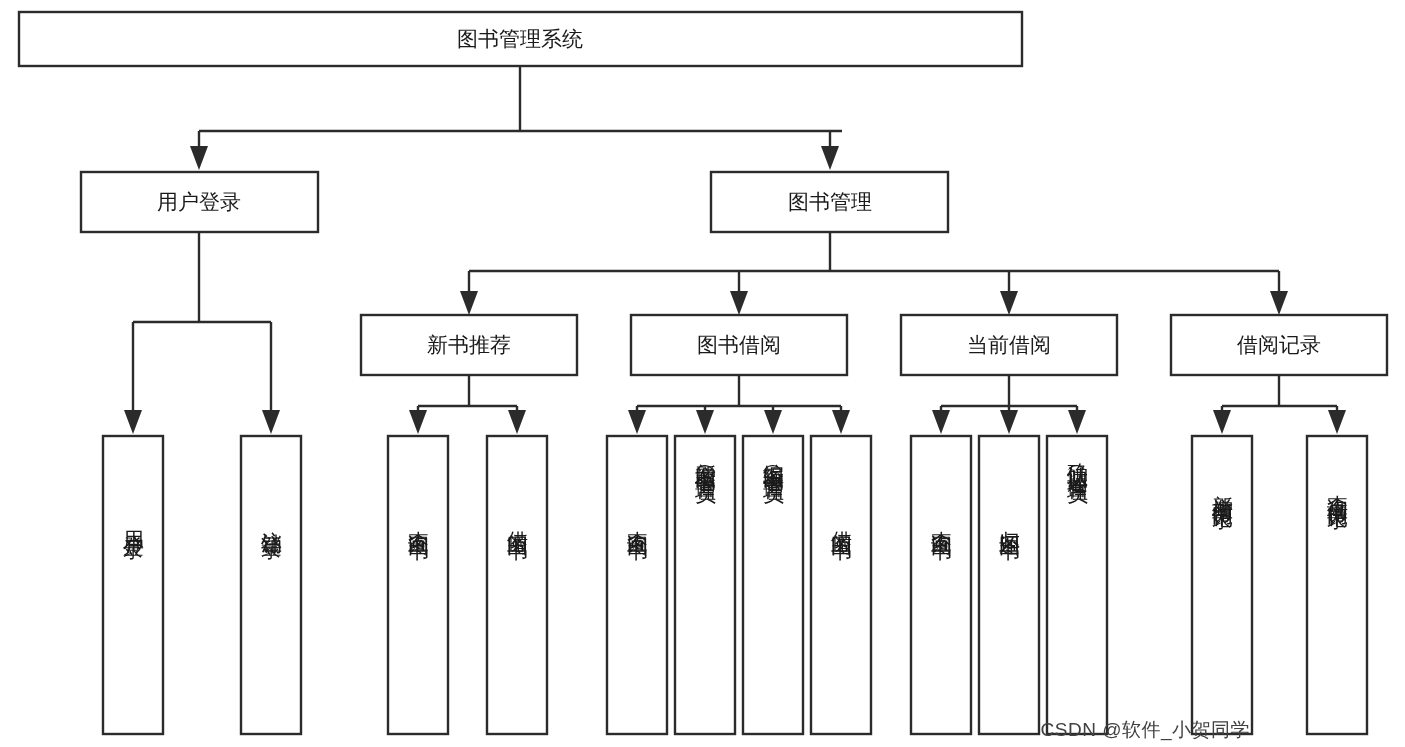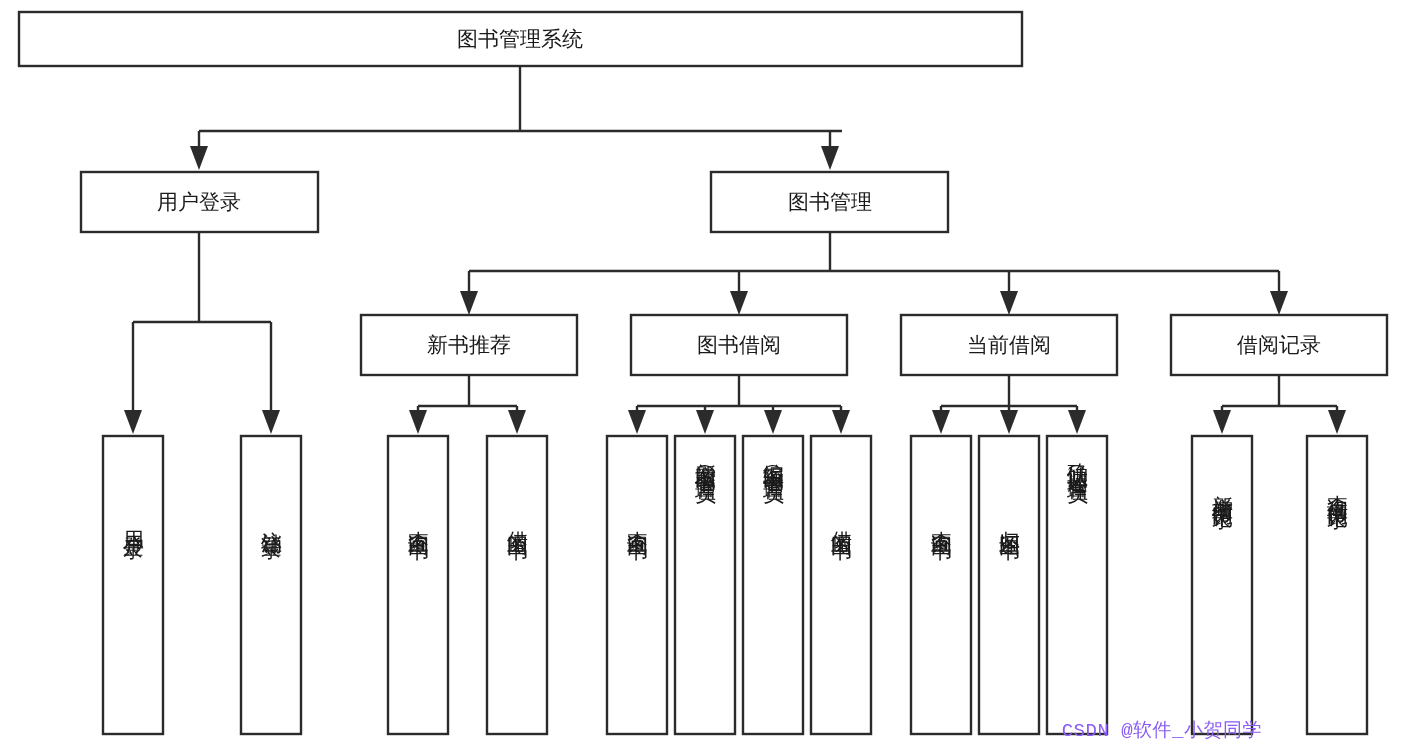--- a/index.html
+++ b/index.html
@@ -63,25 +63,25 @@
     text-orientation: upright;
     font-family: "DejaVu Sans", "Liberation Sans", sans-serif;
     font-size: 21px;
     line-height: 1;
     letter-spacing: 3px;
     color: #1a1a1a;
     white-space: nowrap;
   }
   .watermark {
     position: absolute;
-    right: 12px;
+    right: 24px;
     bottom: 4px;
-    font-family: Liberation Mono, monospace;
+    font-family: Liberation Sans, sans-serif;
     font-size: 19px;
-    color: #8b5cf6;
+    color: #404040;
     letter-spacing: 0.5px;
     white-space: nowrap;
   }
 </style>
 </head>
 <body>
 
 <div id="diagram-root">
 
   <svg class="diagram-svg" viewBox="0 0 1405 747" xmlns="http://www.w3.org/2000/svg">

